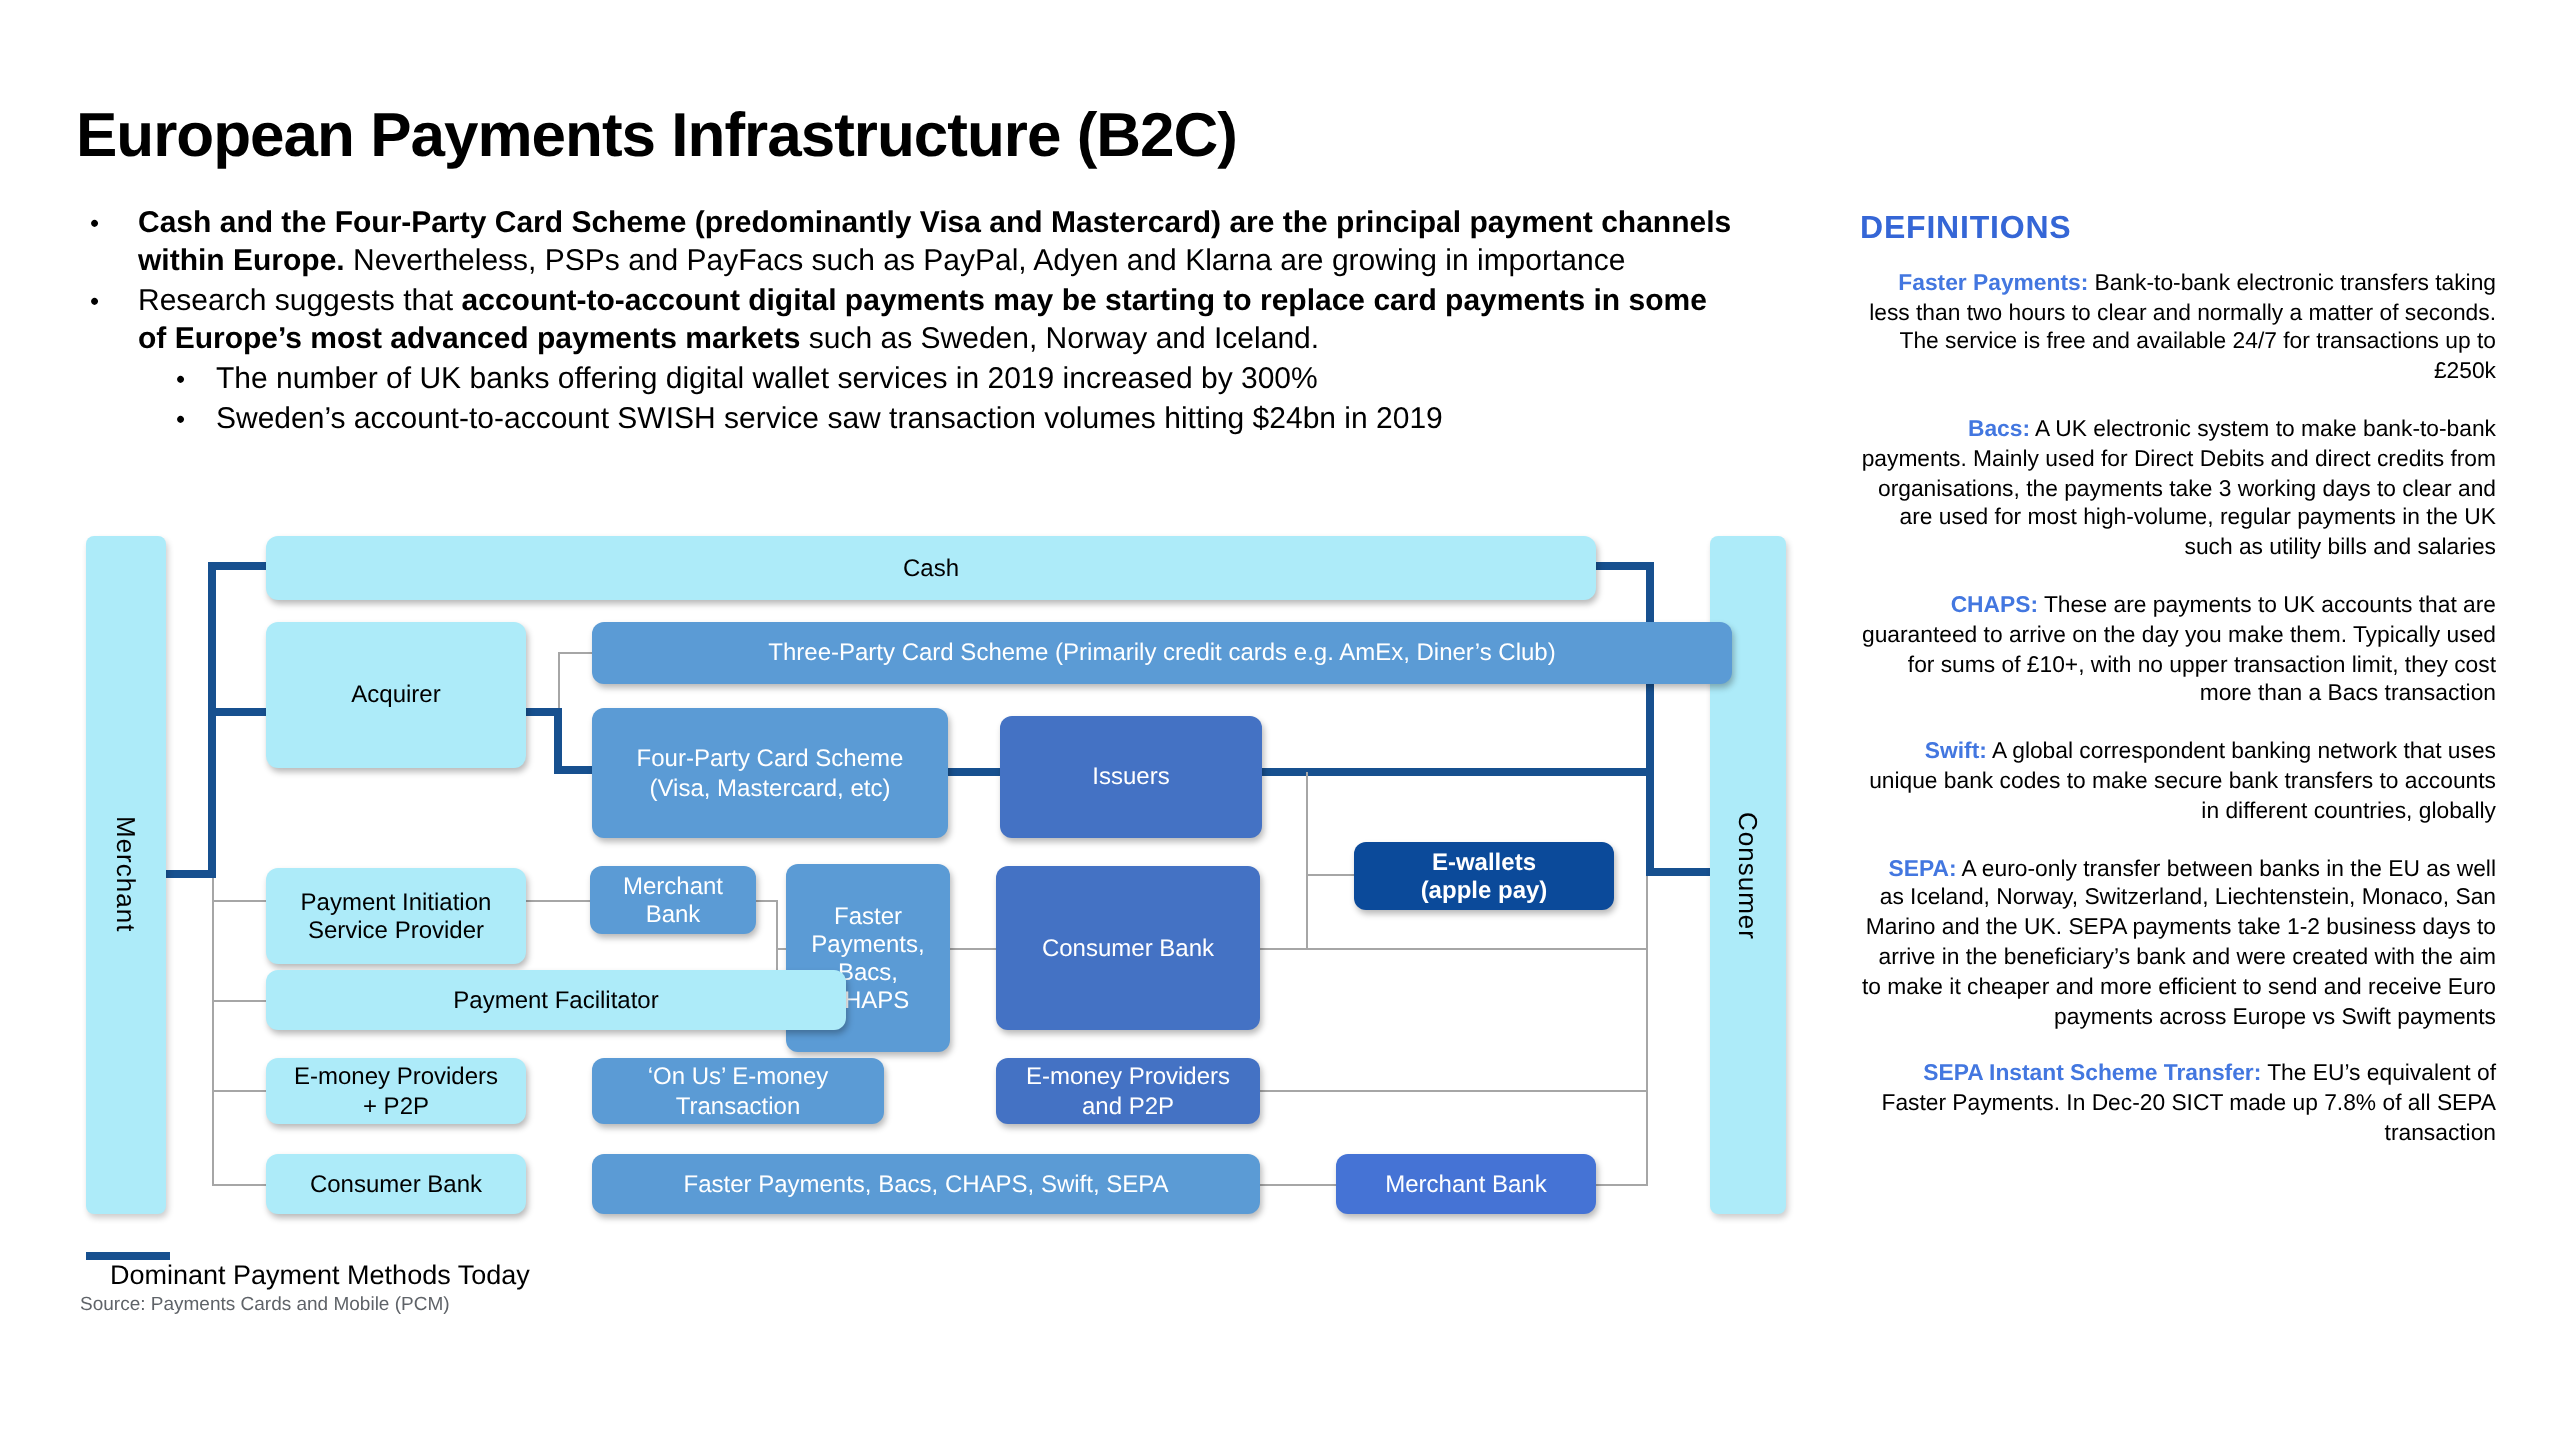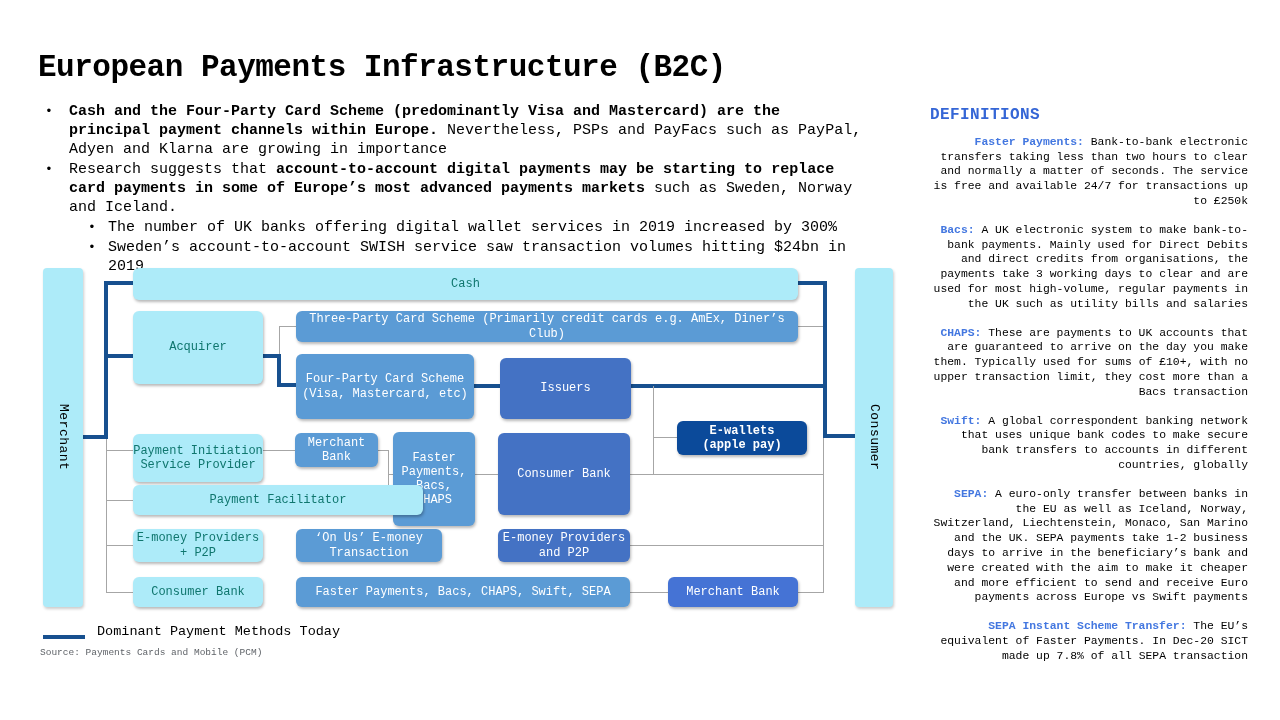--- a/index.html
+++ b/index.html
@@ -1,42 +1,42 @@
 <!DOCTYPE html>
 <html style="--c-light: #ADEBF9; --c-mid: #5B9BD5; --c-dark: #4472C4; --c-royal: #4573D5; --c-navy: #0B4A9A; --c-line: #17508F; --c-grayline: #A6A6A6; --c-defhead: #3566D6; --c-defterm: #4377E0;"><head>
 <meta charset="utf-8">
 <style>
   html,body{margin:0;padding:0;background:#fff;}
   body{font-family:"Liberation Sans",sans-serif;color:#000;}
-  #slide{position:relative;width:1280px;height:720px;background:#fff;overflow:hidden;font-family:Liberation Mono, monospace;}
+  #slide{position:relative;width:1280px;height:720px;background:#fff;overflow:hidden;}
 
   .title{position:absolute;left:38px;top:50px;font-size:31px;font-weight:bold;letter-spacing:-.5px;}
 
   .bullets{position:absolute;left:38px;top:102px;width:832px;font-size:15px;line-height:19px;}
   .b-row{display:flex;margin:0 0 1px 0;}
   .b-mark{width:24px;flex:0 0 24px;text-align:left;padding-left:7px;font-size:13px;}
   .b-sub{margin-left:44px;}
   .b-sub .b-mark{width:20px;flex:0 0 20px;padding-left:6px;}
 
   
   .box{position:absolute;display:flex;align-items:center;justify-content:center;text-align:center;
        border-radius:6px;font-size:12px;line-height:1.18;white-space:pre-line;
        box-shadow:1px 2px 3px rgba(0,0,0,.28);}
-  .light{background:var(--c-light);color:#0f766e;}
+  .light{background:var(--c-light);color:#000000;}
   .mid{background:var(--c-mid);color:#fff;}
   .dark{background:var(--c-dark);color:#fff;}
   .royal{background:var(--c-royal);color:#fff;}
   .navybox{background:var(--c-navy);color:#fff;font-weight:bold;}
   .bar{background:var(--c-light);color:#000;border-radius:4px;writing-mode:vertical-rl;
        text-orientation:mixed;font-size:13px;letter-spacing:.5px;box-shadow:1px 2px 3px rgba(0,0,0,.2);}
   .ln{position:absolute;}
   .ln.nv{background:var(--c-line);}
   .ln.gr{background:var(--c-grayline);}
 
-  .legend{position:absolute;left:43px;top:624px;display:flex;align-items:flex-end;}
+  .legend{position:absolute;left:43px;top:624px;display:flex;align-items:flex-start;flex-direction:column;}
   .legend-swatch{width:42px;height:4px;background:var(--c-line);margin-top:2px;}
   .legend-label{margin-left:12px;font-size:13.5px;}
   .source{position:absolute;left:40px;top:647px;font-size:9.5px;color:#5f6368;}
 
   
   .defs{position:absolute;left:930px;top:108px;width:318px;font-size:11.4px;line-height:14.8px;}
   .defs h2{margin:0 0 12px 0;font-size:16px;letter-spacing:.4px;color:var(--c-defhead);}
   .defs p{margin:0 0 14px 0;text-align:right;}
   .defs .term{font-weight:bold;color:var(--c-defterm);}
 </style>
@@ -100,21 +100,21 @@
     <div class="ln gr" style="left:630px;top:474px;width:194px;height:1px"></div>
     <div class="ln gr" style="left:823px;top:438px;width:1px;height:154px"></div>
     <div class="ln gr" style="left:630px;top:545px;width:194px;height:1px"></div>
     <div class="ln gr" style="left:630px;top:592px;width:38px;height:1px"></div>
     <div class="ln gr" style="left:798px;top:592px;width:26px;height:1px"></div>
 
     <div class="box bar" style="left:43px;top:268px;width:40px;height:339px">Merchant</div>
     <div class="box bar" style="left:855px;top:268px;width:38px;height:339px">Consumer</div>
 
     <div class="box light" style="left:133px;top:268px;width:665px;height:32px">Cash</div>
-    <div class="box mid" style="left:296px;top:311px;width:502px;height:31px">Three-Party Card Scheme (Primarily credit cards e.g. AmEx, Diner’s Club)</div>
+    <div class="box mid" style="left:296px;top:311px;width:570px;height:31px">Three-Party Card Scheme (Primarily credit cards e.g. AmEx, Diner’s Club)</div>
     <div class="box light" style="left:133px;top:311px;width:130px;height:73px">Acquirer</div>
     <div class="box mid" style="left:296px;top:354px;width:178px;height:65px">Four-Party Card Scheme
 (Visa, Mastercard, etc)</div>
     <div class="box dark" style="left:500px;top:358px;width:131px;height:61px">Issuers</div>
     <div class="box light" style="left:133px;top:434px;width:130px;height:48px">Payment Initiation
 Service Provider</div>
     <div class="box mid" style="left:295px;top:433px;width:83px;height:34px">Merchant
 Bank</div>
     <div class="box mid" style="left:393px;top:432px;width:82px;height:94px">Faster
 Payments,

